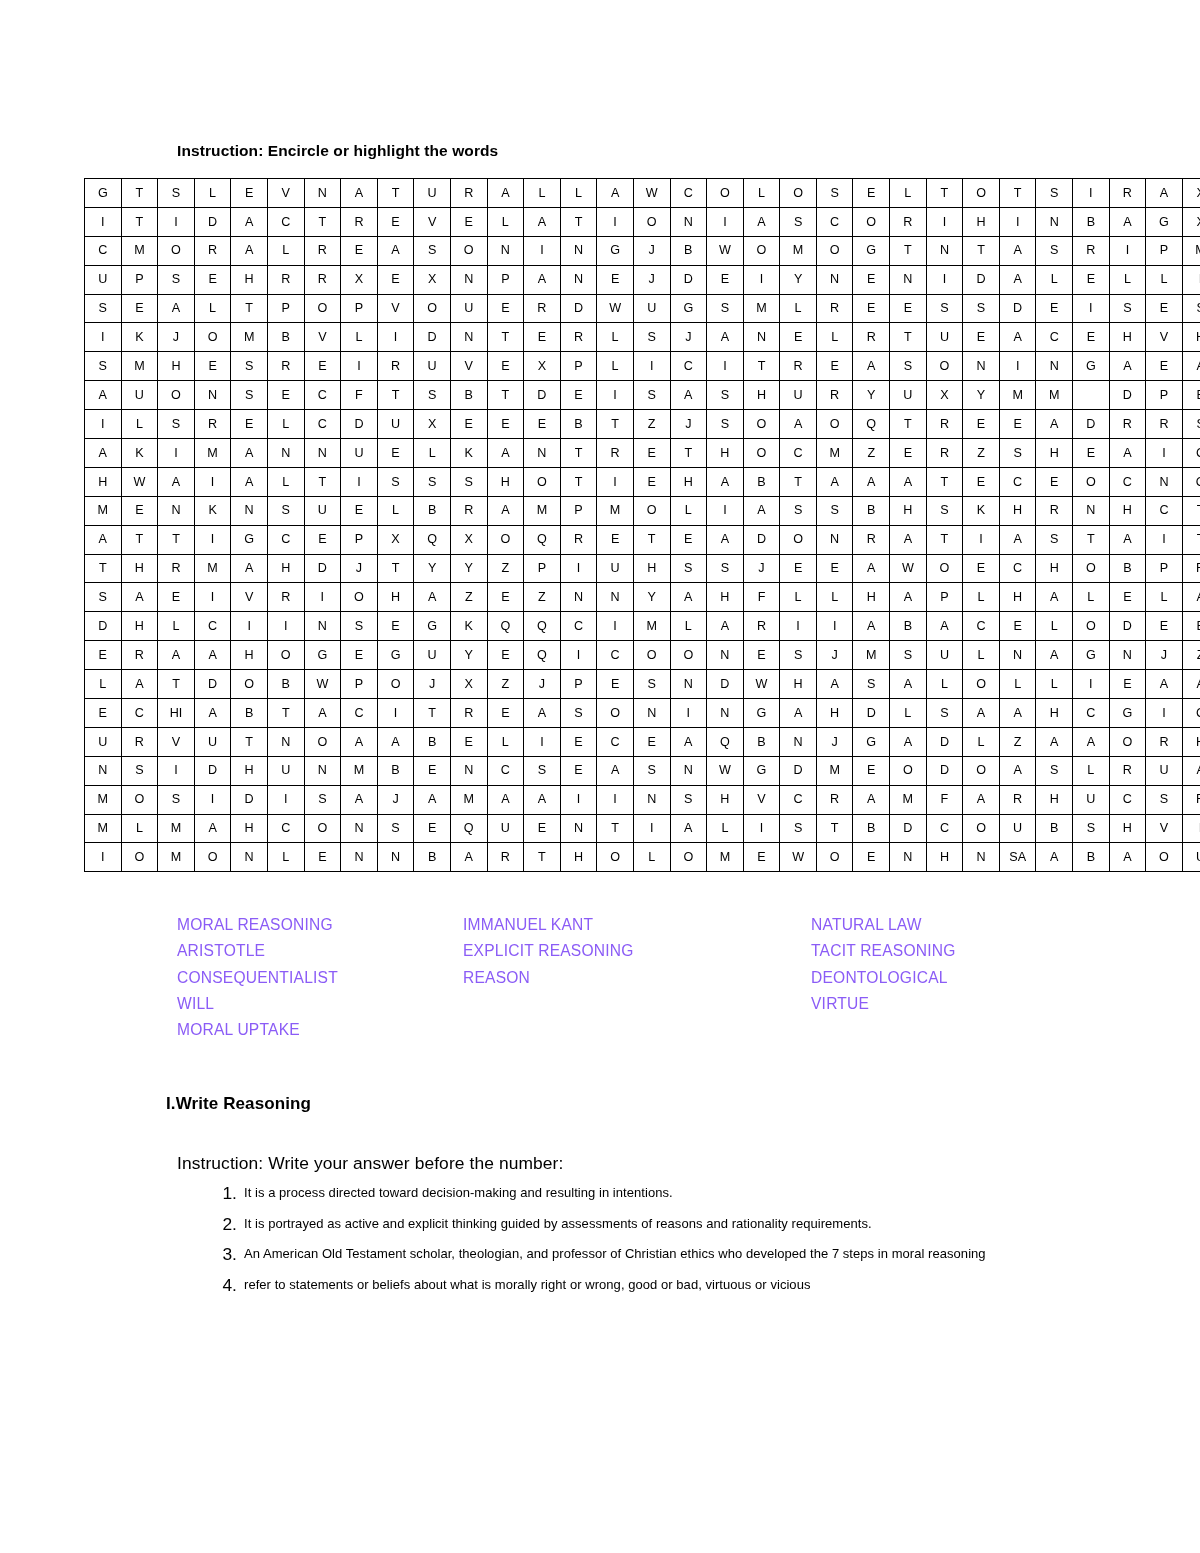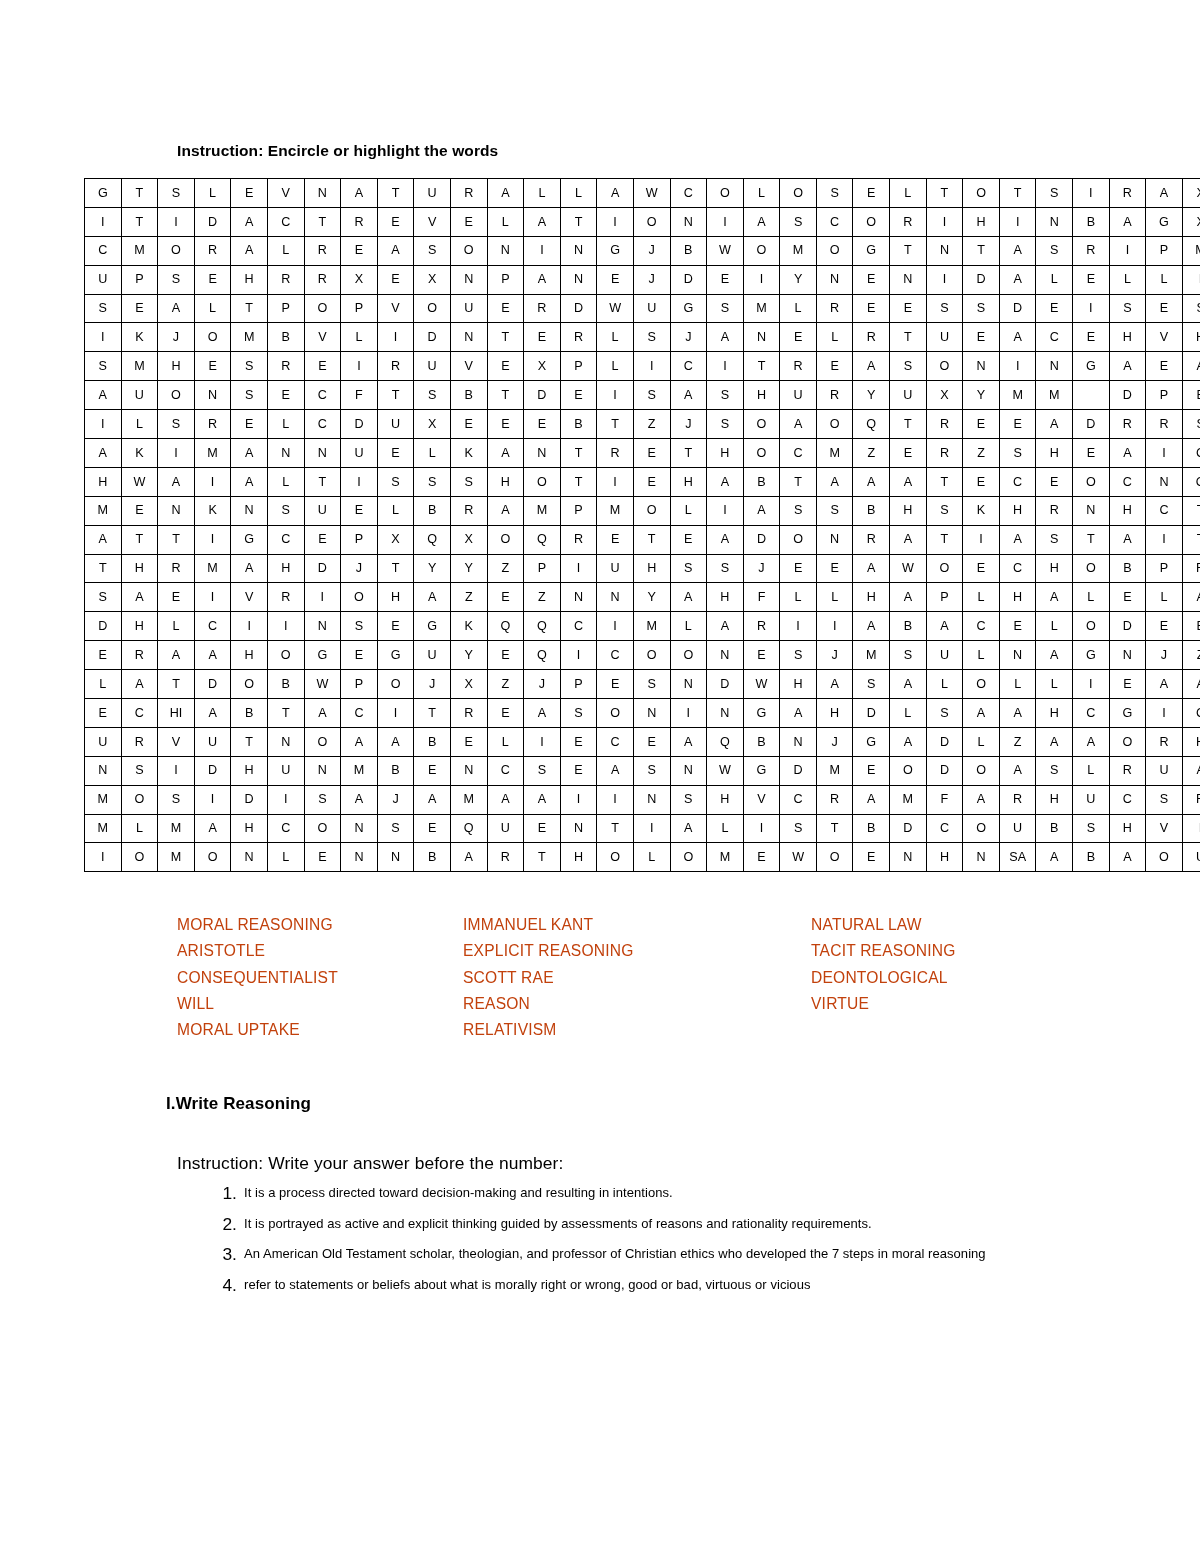--- a/index.html
+++ b/index.html
@@ -80,21 +80,21 @@
     flex-direction: column;
   }
   .wordlist-col.c1 { width: 286px; }
   .wordlist-col.c2 { width: 348px; }
   .wordlist-col.c3 { width: 300px; }
   .wordlist-item {
     font-size: 15.6px;
     line-height: 26.3px;
     letter-spacing: 0.2px;
     white-space: nowrap;
-    color: #c2410c;
+    color: #8b5cf6;
   }
 
   
   .section-heading {
     position: absolute;
     left: 130px;
     top: 1094px;
     font-size: 17px;
     font-weight: bold;
     letter-spacing: 0.1px;
@@ -973,23 +973,21 @@
     <div class="wordlist-col c1">
         <div class="wordlist-item">MORAL REASONING</div>
         <div class="wordlist-item">ARISTOTLE</div>
         <div class="wordlist-item">CONSEQUENTIALIST</div>
         <div class="wordlist-item">WILL</div>
         <div class="wordlist-item">MORAL UPTAKE</div>
       </div>
     <div class="wordlist-col c2">
         <div class="wordlist-item">IMMANUEL KANT</div>
         <div class="wordlist-item">EXPLICIT REASONING</div>
-        <div class="wordlist-item">SCOTT RAE</div>
         <div class="wordlist-item">REASON</div>
-        <div class="wordlist-item">RELATIVISM</div>
       </div>
     <div class="wordlist-col c3">
         <div class="wordlist-item">NATURAL LAW</div>
         <div class="wordlist-item">TACIT REASONING</div>
         <div class="wordlist-item">DEONTOLOGICAL</div>
         <div class="wordlist-item">VIRTUE</div>
       </div>
   </div>
 
   <div class="section-heading">I.Write Reasoning</div>

